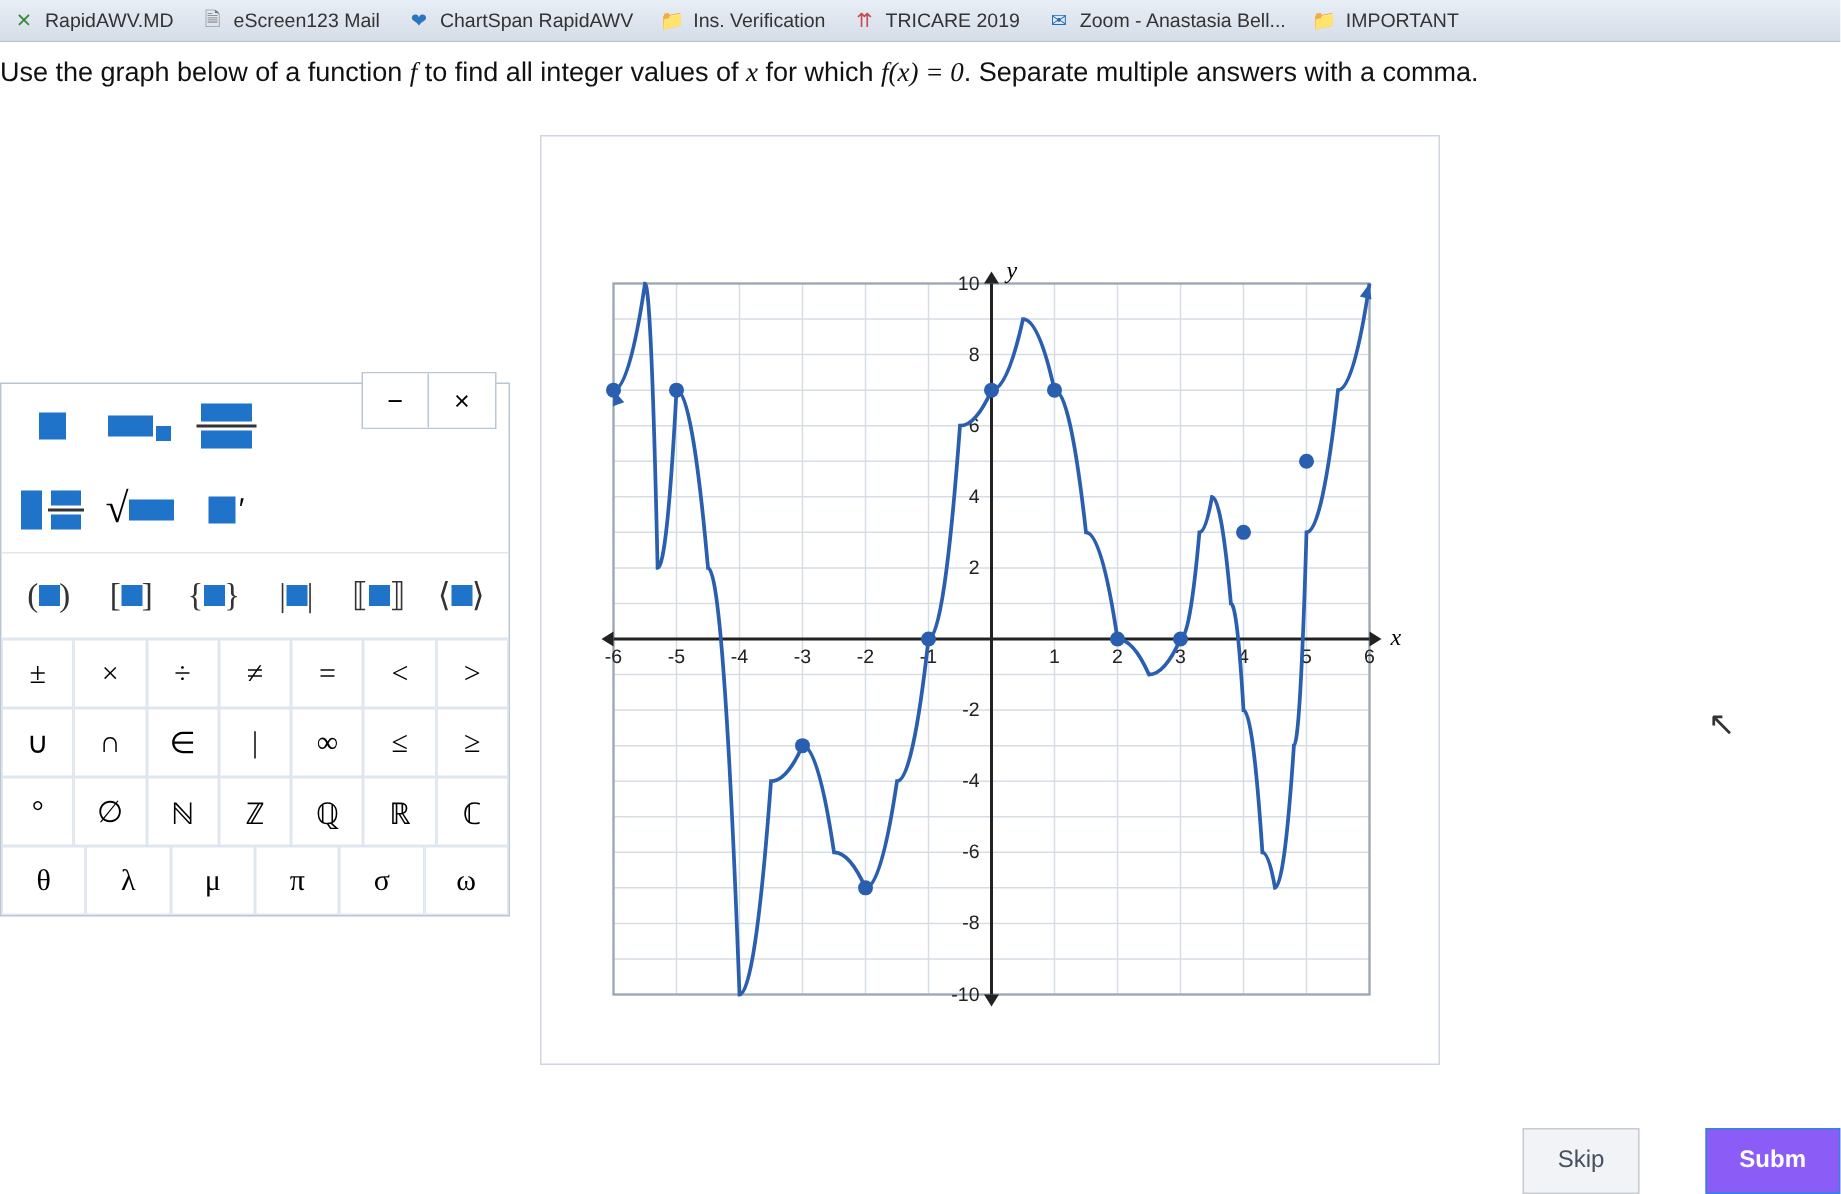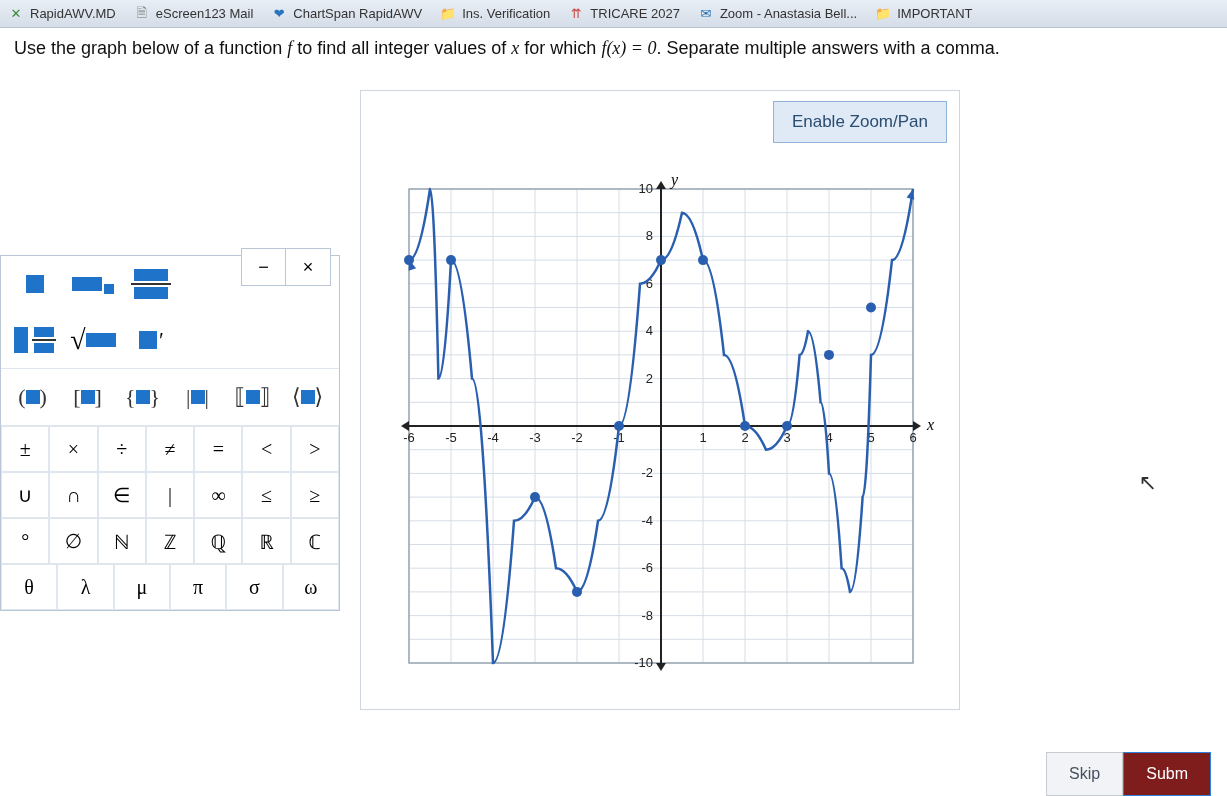--- a/index.html
+++ b/index.html
@@ -19,21 +19,21 @@
     padding: 4px 8px;
     background: linear-gradient(#e8eef5, #d5dde8);
     border-bottom: 1px solid #b8c3d0;
     height: 28px;
     font-size: 13px;
     color: #333;
   }
   .bookmark { display: flex; align-items: center; gap: 6px; cursor: pointer; white-space: nowrap; }
   .bm-icon { width: 16px; height: 16px; display: inline-flex; align-items: center; justify-content: center; }
   .question {
-    padding: 10px 14px;
+    padding: 10px 0;
     font-size: 18px;
     color: #111;
   }
   .question i { font-family: 'Times New Roman', serif; font-style: italic; }
   .palette {
     position: absolute;
     left: 0;
     top: 255px;
     width: 340px;
     border: 1px solid #b8c6d6;
@@ -85,35 +85,36 @@
   .plot {
     position: absolute;
     left: 20px;
     top: 70px;
     width: 560px;
     height: 530px;
     background: #fff;
   }
   .footer-btns {
     position: absolute;
-    right: 16px;
+    right: 0;
     bottom: 0;
     display: flex;
     align-items: stretch;
     height: 44px;
+    gap: 44px;
   }
   .footer-btns button {
     padding: 0 22px;
     font-size: 16px;
     border: 1px solid #c8ccd2;
     background: #f1f3f6;
     color: #455060;
     cursor: pointer;
   }
-  .footer-btns .submit { background:#7f1d1d; color:#fff; border-color:#2f82e0;}
+  .footer-btns .submit { background:#8b5cf6; color:#fff; border-color:#2f82e0;font-weight:bold;}
   .cursor-icon {
     position: absolute;
     right: 70px;
     top: 470px;
     font-size: 22px;
     color: #333;
   }
 </style>
 </head>
 <body>
@@ -130,21 +131,21 @@
     <div class="bookmark">
       <span class="bm-icon" style="color:#2a74c0">❤</span>
       <span>ChartSpan RapidAWV</span>
     </div>
     <div class="bookmark">
       <span class="bm-icon" style="color:#f0b050">📁</span>
       <span>Ins. Verification</span>
     </div>
     <div class="bookmark">
       <span class="bm-icon" style="color:#c94a4a">⇈</span>
-      <span>TRICARE 2027</span>
+      <span>TRICARE 2019</span>
     </div>
     <div class="bookmark">
       <span class="bm-icon" style="color:#1f6fb3">✉</span>
       <span>Zoom - Anastasia Bell...</span>
     </div>
     <div class="bookmark">
       <span class="bm-icon" style="color:#f0b050">📁</span>
       <span>IMPORTANT</span>
     </div>
   </div>
@@ -225,21 +226,20 @@
       <div class="cell">θ</div>
       <div class="cell">λ</div>
       <div class="cell">μ</div>
       <div class="cell">π</div>
       <div class="cell">σ</div>
       <div class="cell">ω</div>
     </div>
 </div>
 
 <div class="chart-panel">
-  <button class="zoom-btn">Enable Zoom/Pan</button>
   <svg class="plot" id="plot" viewBox="0 0 560 530">
       <line x1="28" y1="502" x2="28" y2="28" stroke="#d6dde5" stroke-width="1"></line>
       <line x1="70" y1="502" x2="70" y2="28" stroke="#d6dde5" stroke-width="1"></line>
       <line x1="112" y1="502" x2="112" y2="28" stroke="#d6dde5" stroke-width="1"></line>
       <line x1="154" y1="502" x2="154" y2="28" stroke="#d6dde5" stroke-width="1"></line>
       <line x1="196" y1="502" x2="196" y2="28" stroke="#d6dde5" stroke-width="1"></line>
       <line x1="238" y1="502" x2="238" y2="28" stroke="#d6dde5" stroke-width="1"></line>
       <line x1="280" y1="502" x2="280" y2="28" stroke="#d6dde5" stroke-width="1"></line>
       <line x1="322" y1="502" x2="322" y2="28" stroke="#d6dde5" stroke-width="1"></line>
       <line x1="364" y1="502" x2="364" y2="28" stroke="#d6dde5" stroke-width="1"></line>

